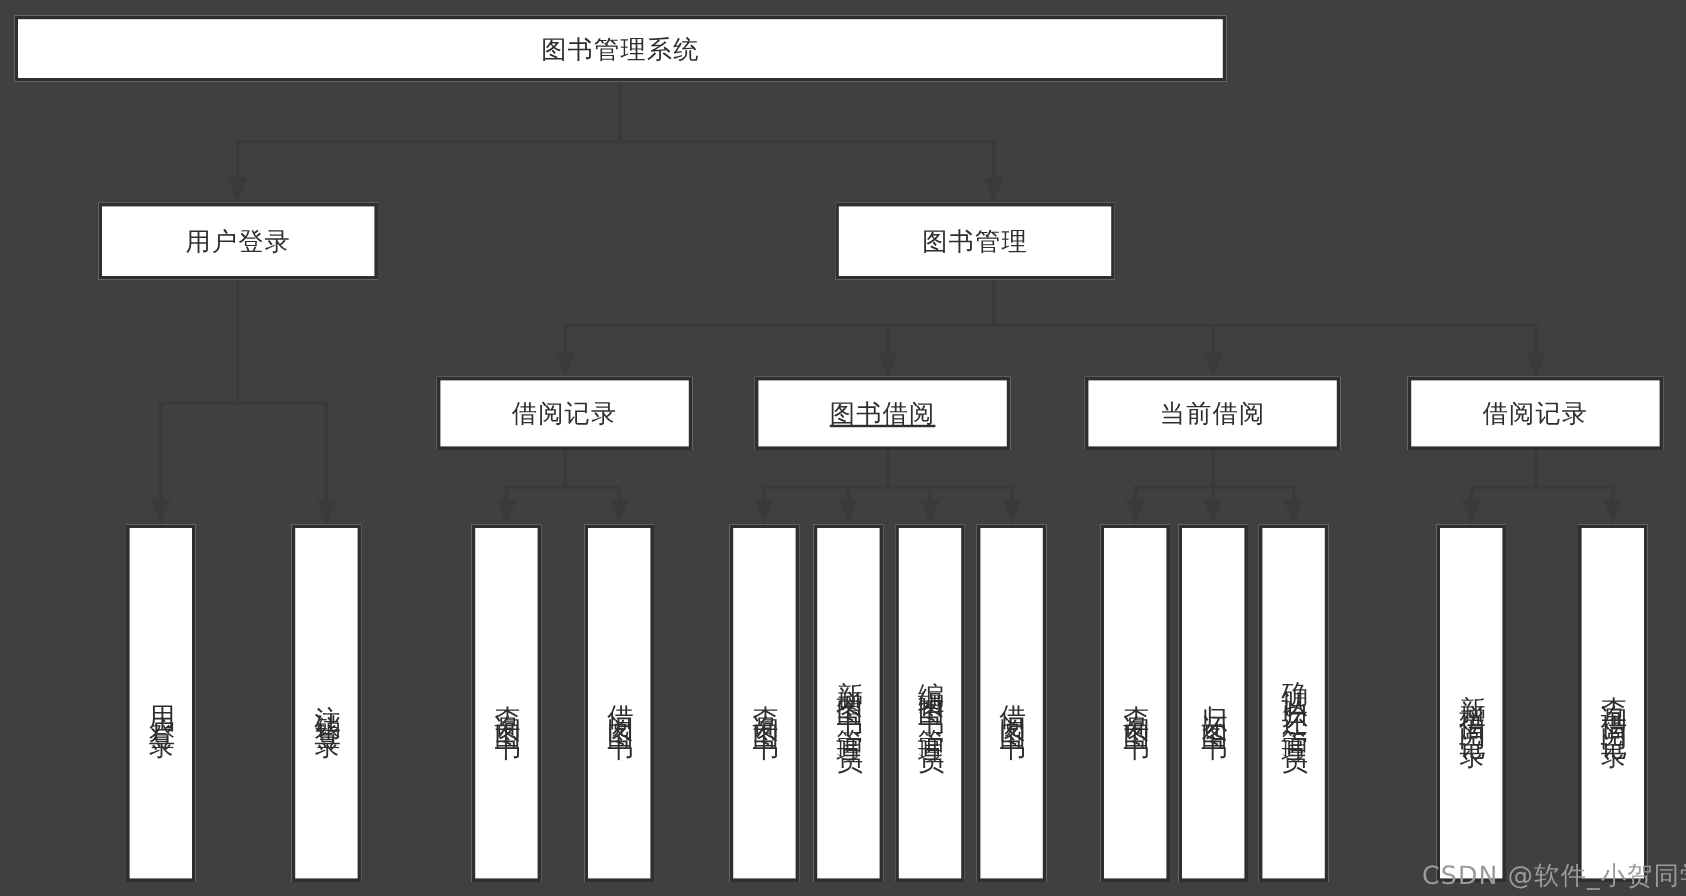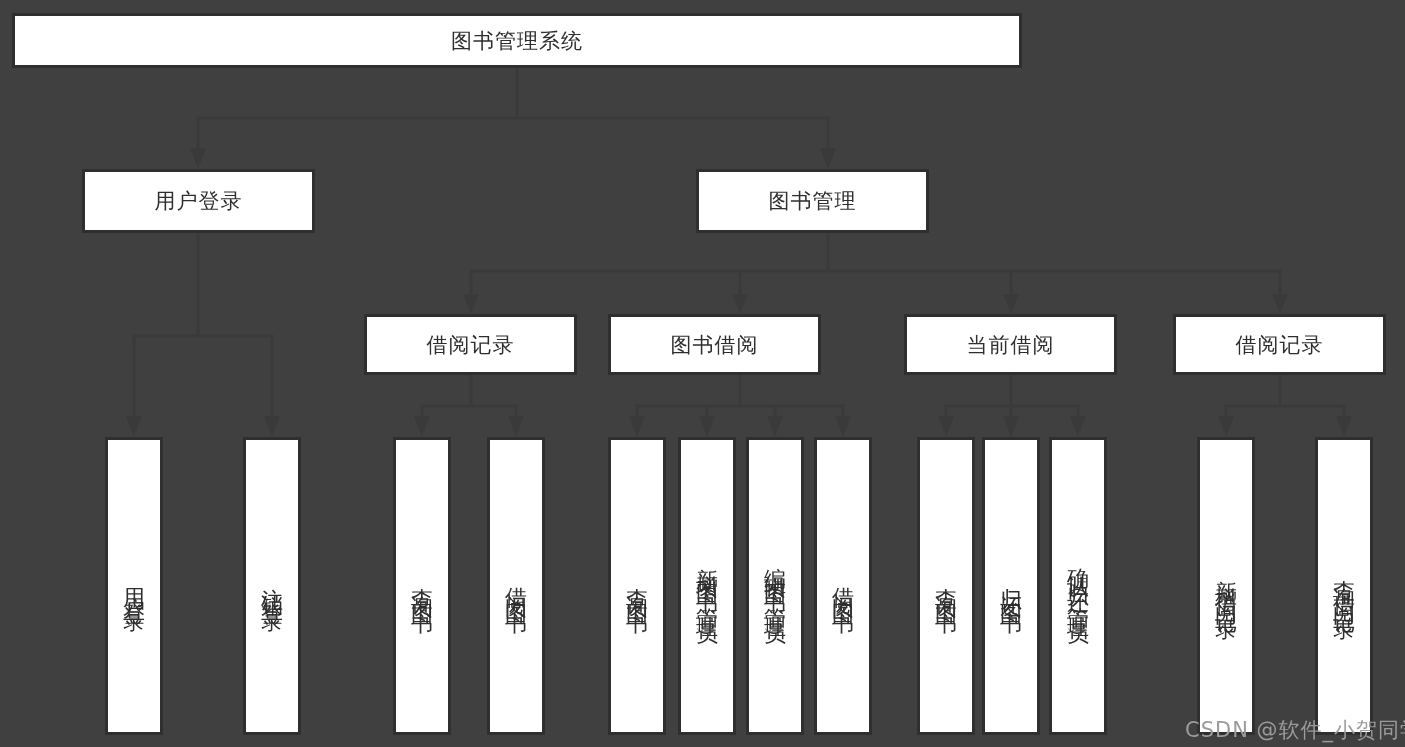--- a/index.html
+++ b/index.html
@@ -31,21 +31,21 @@
     letter-spacing: 1px;
     white-space: nowrap;
     color: #2e2e2e;
   }
   .box.root   { left: 12px;  top: 13px;  width: 1010px; height: 55px; }
   .box.lvl2   { width: 233px; height: 64px; top: 169px; }
   .box.lvl2.n-user-login { left: 82px; }
   .box.lvl2.n-book-mgmt  { left: 696px; }
   .box.lvl3   { width: 213px; height: 61px; top: 314px; }
   .box.lvl3.n-new-books  { left: 364px; }
-  .box.lvl3.n-borrowing  { left: 608px; }
+  .box.lvl3.n-borrowing  { left: 629px; text-decoration: underline; }
   .box.lvl3.n-current    { left: 904px; font-family: Liberation Mono, monospace; }
   .box.lvl3.n-records    { left: 1173px; }
   .box.leaf   { width: 58px; height: 298px; top: 437px; }
   .box.leaf .vlabel {
     writing-mode: vertical-rl;
     text-orientation: mixed;
     font-size: 22px;
     letter-spacing: 8px;
     line-height: 1;
     color: #2e2e2e;

